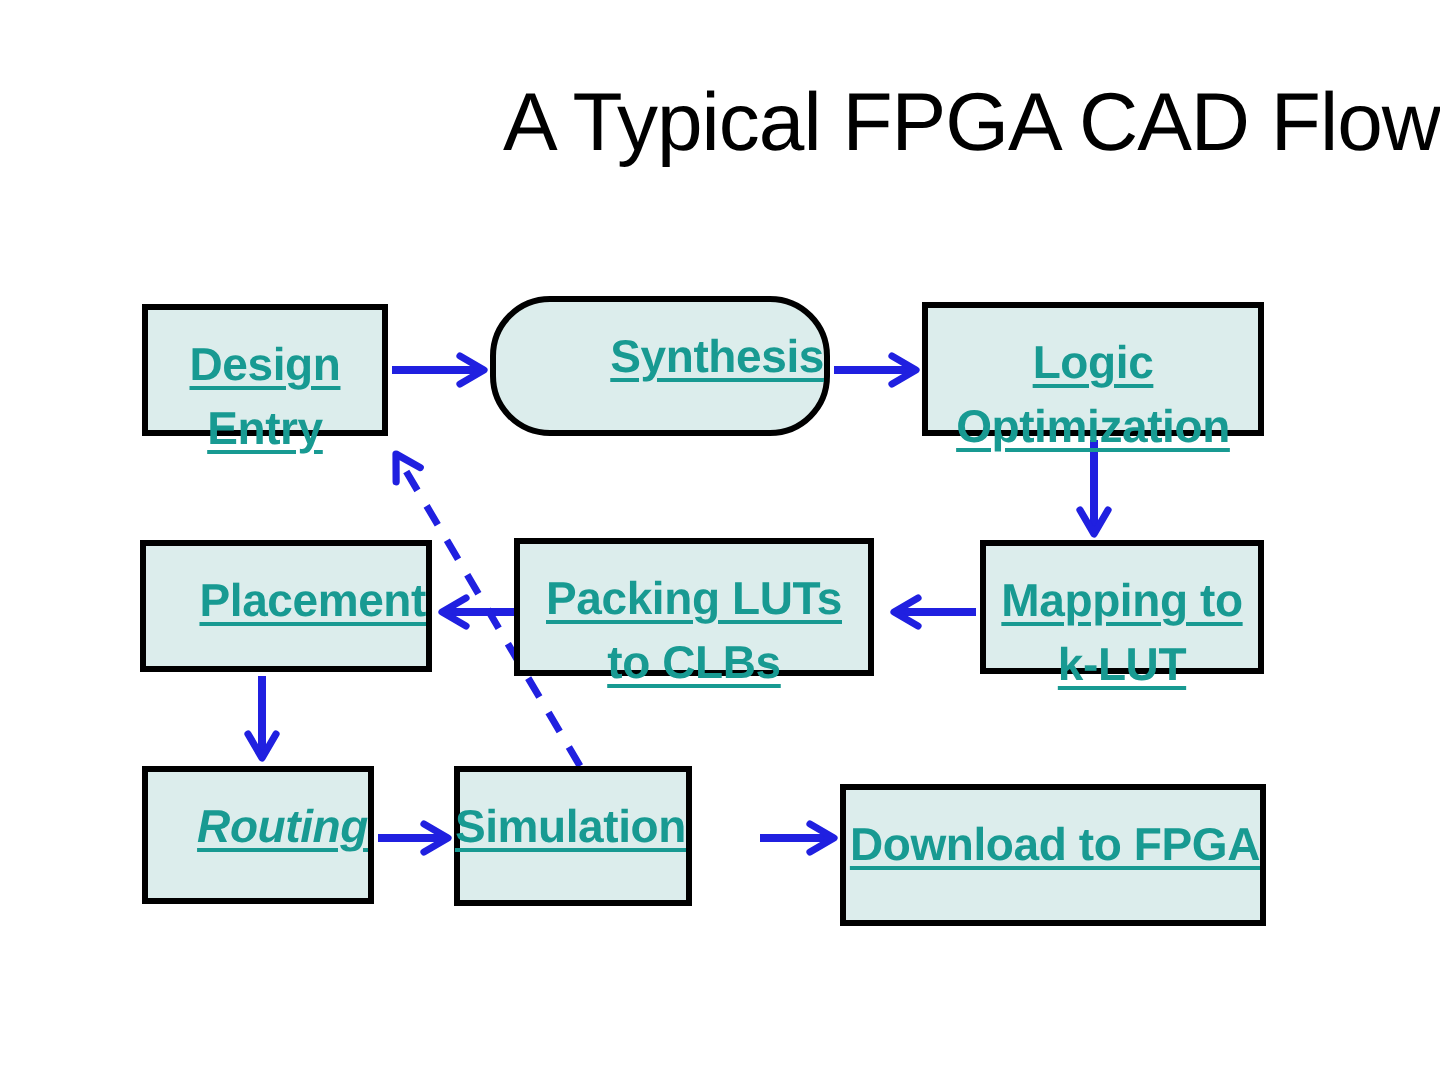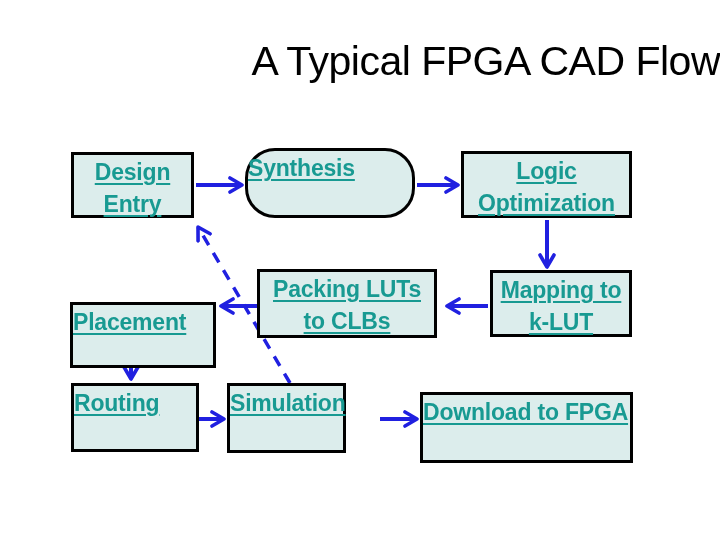--- a/index.html
+++ b/index.html
@@ -9,39 +9,39 @@
     overflow:hidden;
   }
   .slide-title{
     position:absolute;left:0;top:38px;width:720px;
     text-align:right;font-size:41px;font-weight:400;color:#000000;
     letter-spacing:-0.5px;
   }
   .node{
     position:absolute;box-sizing:border-box;
     background:#dcedec;border:3px solid #000000;
-    display:flex;justify-content:flex-start;align-items:flex-start;
-    padding-top:2px;
+    display:flex;justify-content:flex-end;align-items:flex-start;
+    padding-top:12px;
   }
   .node .label{
     font-size:23px;font-weight:700;line-height:1.38;
     color:#189a92;text-align:center;
     text-decoration:underline;
     text-decoration-thickness:2px;
     text-underline-offset:3px;
     letter-spacing:-0.2px;
   }
   
   #n-design-entry      {left:71px; top:152px;width:123px;height:66px;}
   #n-synthesis         {left:245px;top:148px;width:170px;height:70px;border-radius:30px;}
   #n-logic-optimization{left:461px;top:151px;width:171px;height:67px;}
-  #n-placement         {left:70px; top:270px;width:146px;height:66px;margin-top:32px;}
+  #n-placement         {left:70px; top:270px;width:146px;height:66px;}
   #n-packing           {left:257px;top:269px;width:180px;height:69px;}
   #n-mapping           {left:490px;top:270px;width:142px;height:67px;}
-  #n-routing           {left:71px; top:383px;width:128px;height:69px;}
+  #n-routing           {left:71px; top:383px;width:116px;height:69px;font-style:italic;}
   #n-simulation        {left:227px;top:383px;width:119px;height:70px;}
   #n-download          {left:420px;top:392px;width:213px;height:71px;}
   svg.arrows{position:absolute;left:0;top:0;width:720px;height:540px;pointer-events:none;}
 </style>
 </head>
 <body>
 
 <div class="slide-title">A Typical FPGA CAD Flow</div>
 
 <svg class="arrows" viewBox="0 0 720 540">

